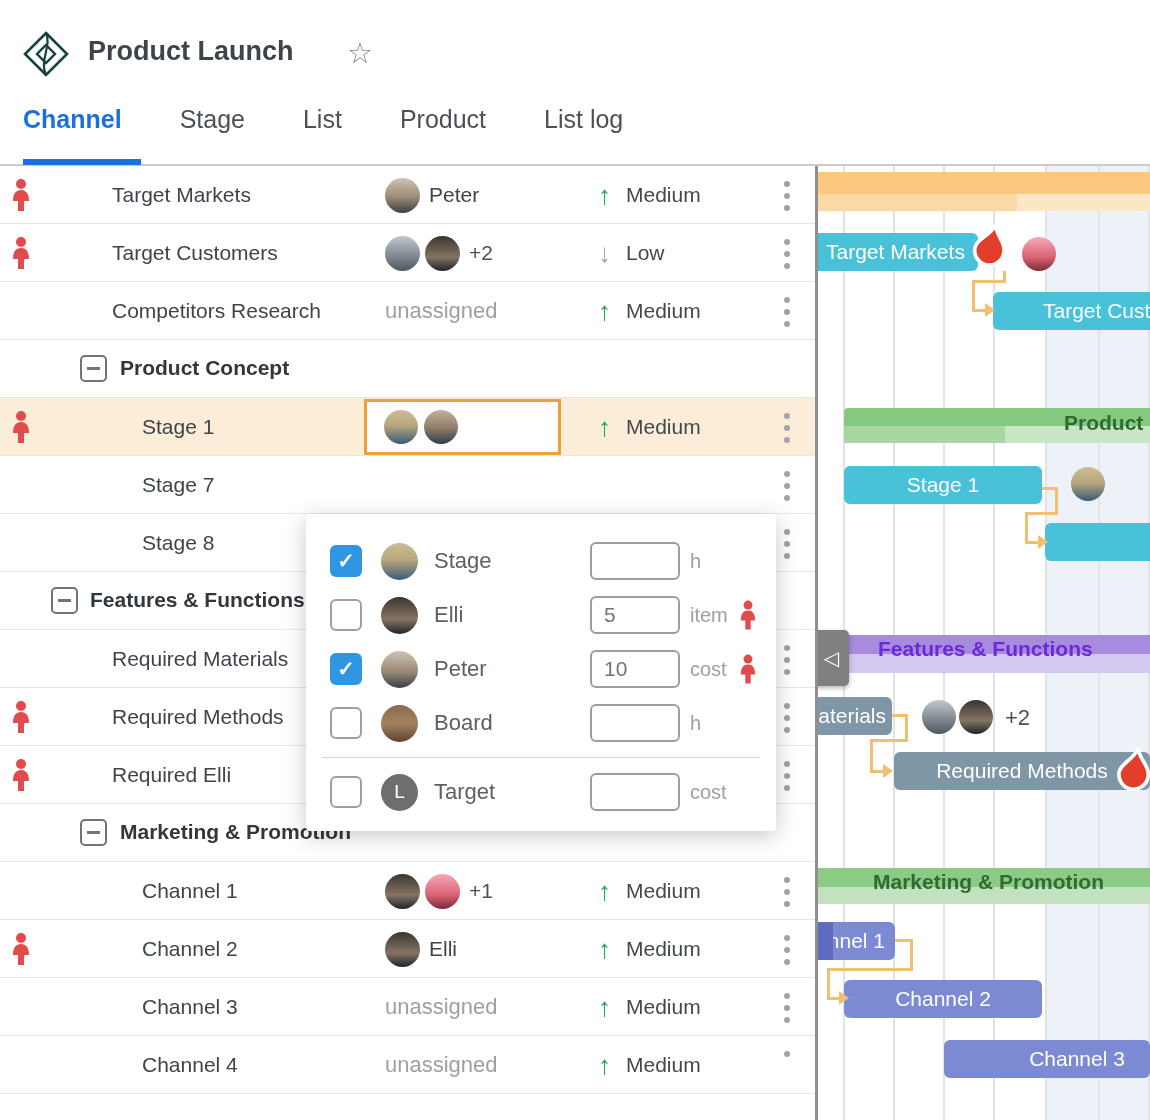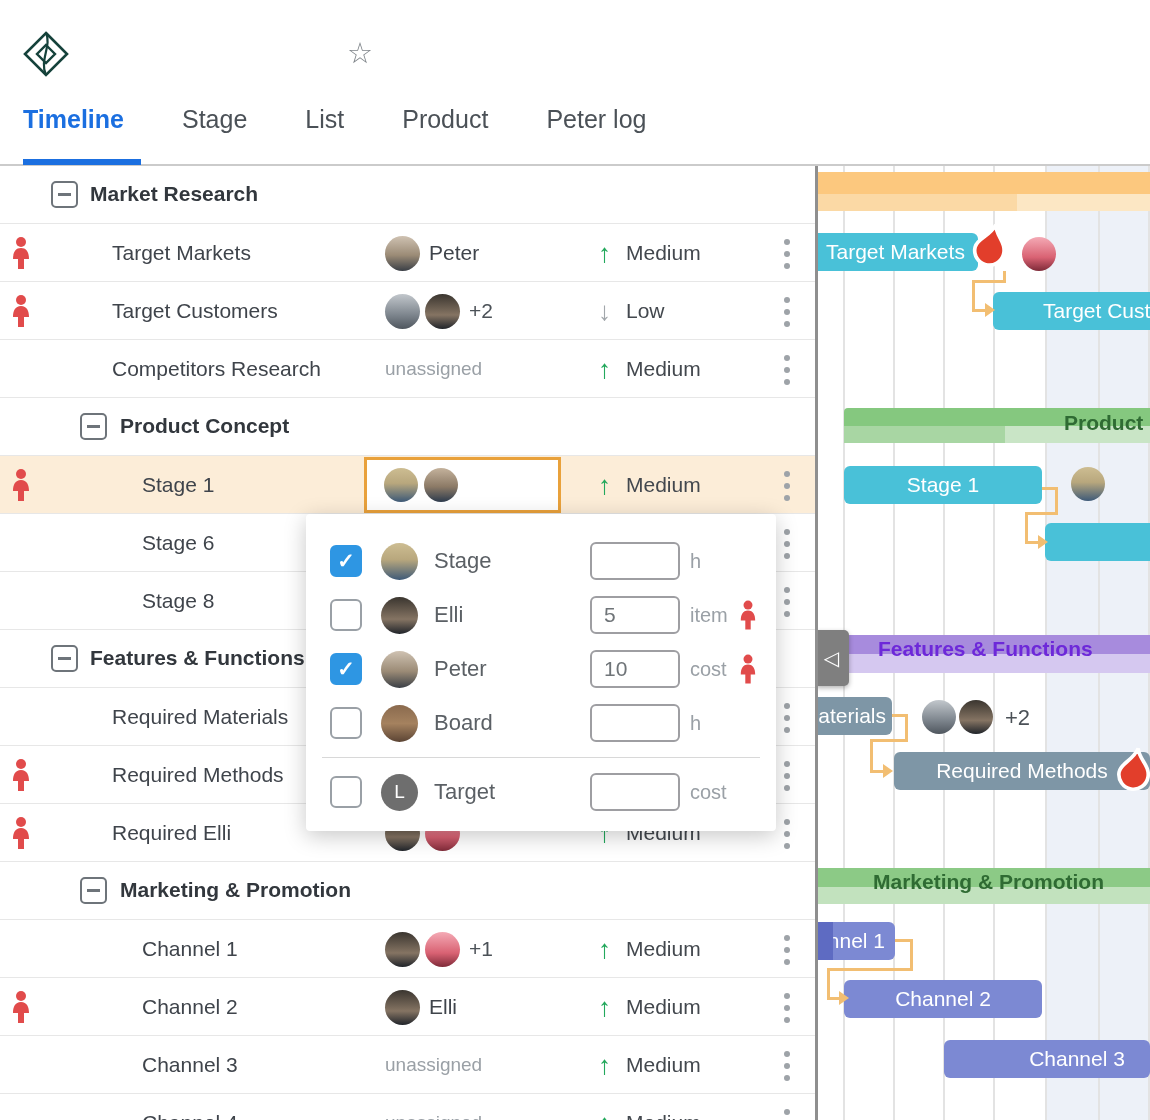--- a/index.html
+++ b/index.html
@@ -25,21 +25,21 @@
   .grp-toggle { position:absolute; top:15px; width:27px; height:27px; border:2px solid #6e747a;
                 border-radius:5px; background:#fff; }
   .grp-toggle::after { content:""; position:absolute; left:5px; top:10px; width:13px; height:3px; background:#6e747a; }
   .g1 .grp-toggle { left:51px; } .g2 .grp-toggle { left:80px; }
   .grp-label { position:absolute; top:16px; font-size:21px; font-weight:bold; color:#32373d; white-space:nowrap; }
   .g1 .grp-label { left:90px; } .g2 .grp-label { left:120px; }
   .task-name { position:absolute; top:17px; font-size:21px; color:#3f444b; white-space:nowrap; }
   .t1 .task-name { left:112px; } .t2 .task-name { left:142px; }
   .picon { position:absolute; left:11px; top:13px; }
   .assignee { position:absolute; left:385px; top:0; height:58px; display:flex; align-items:center; gap:9px; }
-  .unassigned { font-size:19px; color:#9aa0a6; }
+  .unassigned { font-size:22px; color:#9aa0a6; }
   .av { width:35px; height:35px; border-radius:50%; flex:0 0 auto; }
   .av.sm { width:34px; height:34px; }
   .badge { font-size:21px; color:#4b5157; }
   .assignee-name { font-size:21px; color:#3f444b; }
   .priority { position:absolute; left:598px; top:0; height:58px; display:flex; align-items:center; gap:15px; }
   .arrow { font-size:26px; font-weight:bold; }
   .arrow.up { color:#23a85c; } .arrow.down { color:#a2a7ab; }
   .prio-label { font-size:21px; color:#43484e; }
   .dots { position:absolute; left:784px; top:15px; display:flex; flex-direction:column; gap:6px; cursor:pointer; }
   .dots i { width:6px; height:6px; border-radius:50%; background:#9ea3a8; }
@@ -101,37 +101,34 @@
 <div id="app">
 
   <div id="header">
     <div id="logo">
       <svg width="48" height="48" viewBox="0 0 48 48" fill="none">
         <path d="M24 3 L45 24 L24 45 L3 24 Z" stroke="#15423b" stroke-width="2.6"></path>
         <path d="M24 15 L33 24 L24 33 L15 24 Z" stroke="#15423b" stroke-width="2.4"></path>
         <path d="M24 3 C30 15 17 31 24 45" stroke="#15423b" stroke-width="2.2" fill="none"></path>
       </svg>
     </div>
+    <div id="proj-title">Product Launch</div>
     <div id="star">☆</div>
     <div id="tabs">
-      <div class="tab active">Timeline</div>
+      <div class="tab active">Channel</div>
       <div class="tab">Stage</div>
       <div class="tab">List</div>
       <div class="tab">Product</div>
-      <div class="tab">Peter log</div>
+      <div class="tab">List log</div>
     </div>
     <div id="tab-underline"></div>
   </div>
 
   <div id="table">
 
-    <div class="row g1">
-      <div class="grp-toggle"></div>
-      <div class="grp-label">Market Research</div>
-    </div>
 
     <div class="row t1">
       <span class="picon">
         <svg width="20" height="32" viewBox="0 0 20 32">
             <circle cx="10" cy="5" r="5" fill="#e14b4b"></circle>
             <path d="M10 11 C4 11 2 16 2 22 L7 22 L7 32 L13 32 L13 22 L18 22 C18 16 16 11 10 11 Z" fill="#e14b4b"></path>
           </svg>
       </span>
       <div class="task-name">Target Markets</div>
       <div class="assignee">
@@ -211,21 +208,21 @@
         <span class="prio-label">Medium</span>
       </div>
       <div class="dots">
           <i></i>
           <i></i>
           <i></i>
         </div>
     </div>
 
     <div class="row t2">
-      <div class="task-name">Stage 6</div>
+      <div class="task-name">Stage 7</div>
       <div class="dots">
           <i></i>
           <i></i>
           <i></i>
         </div>
     </div>
 
     <div class="row t2">
       <div class="task-name">Stage 8</div>
       <div class="dots">

